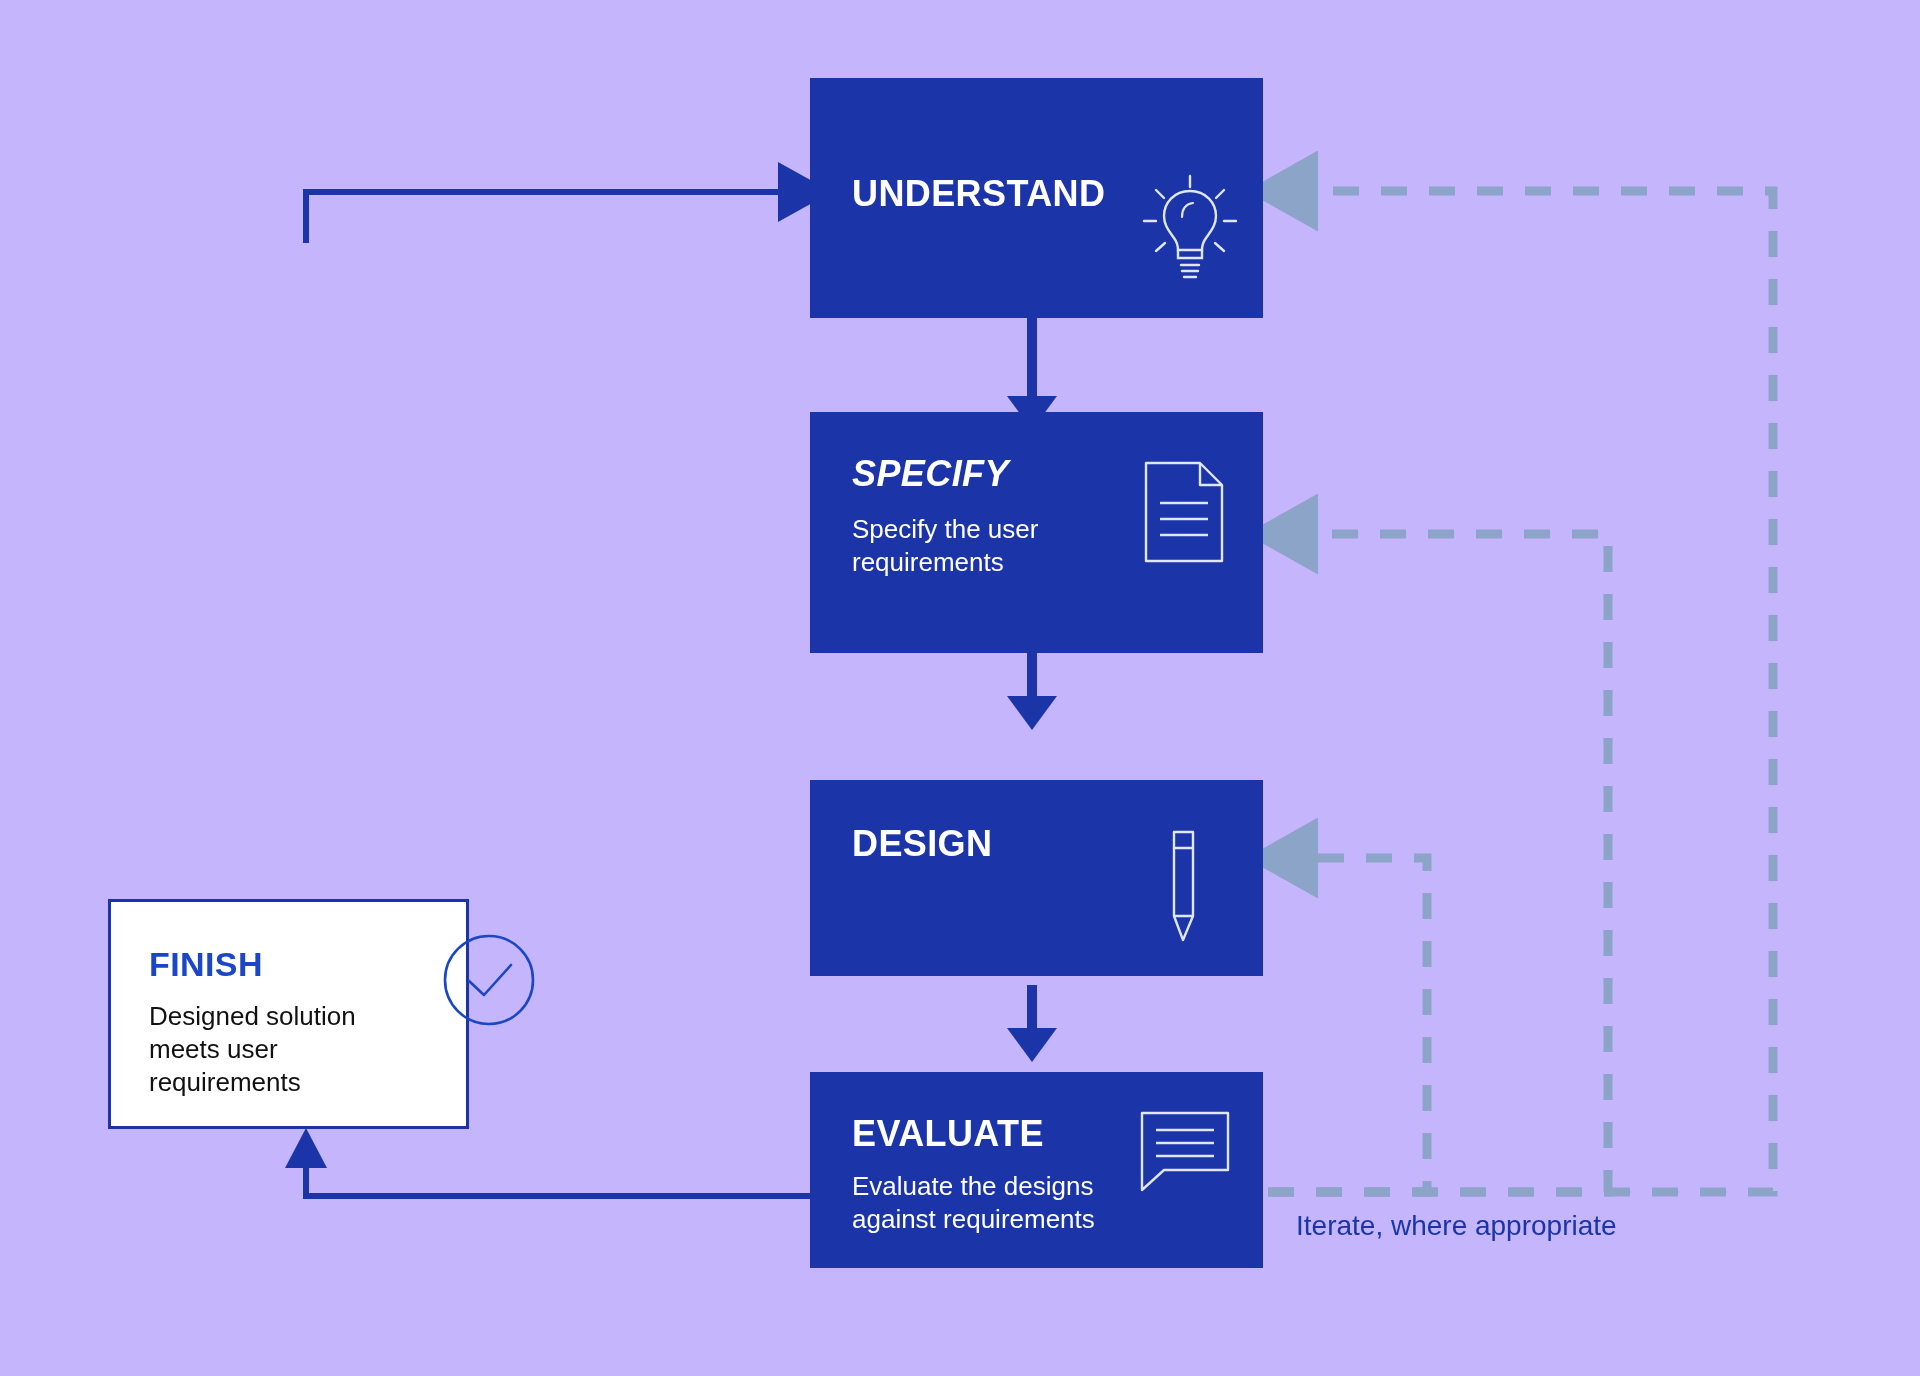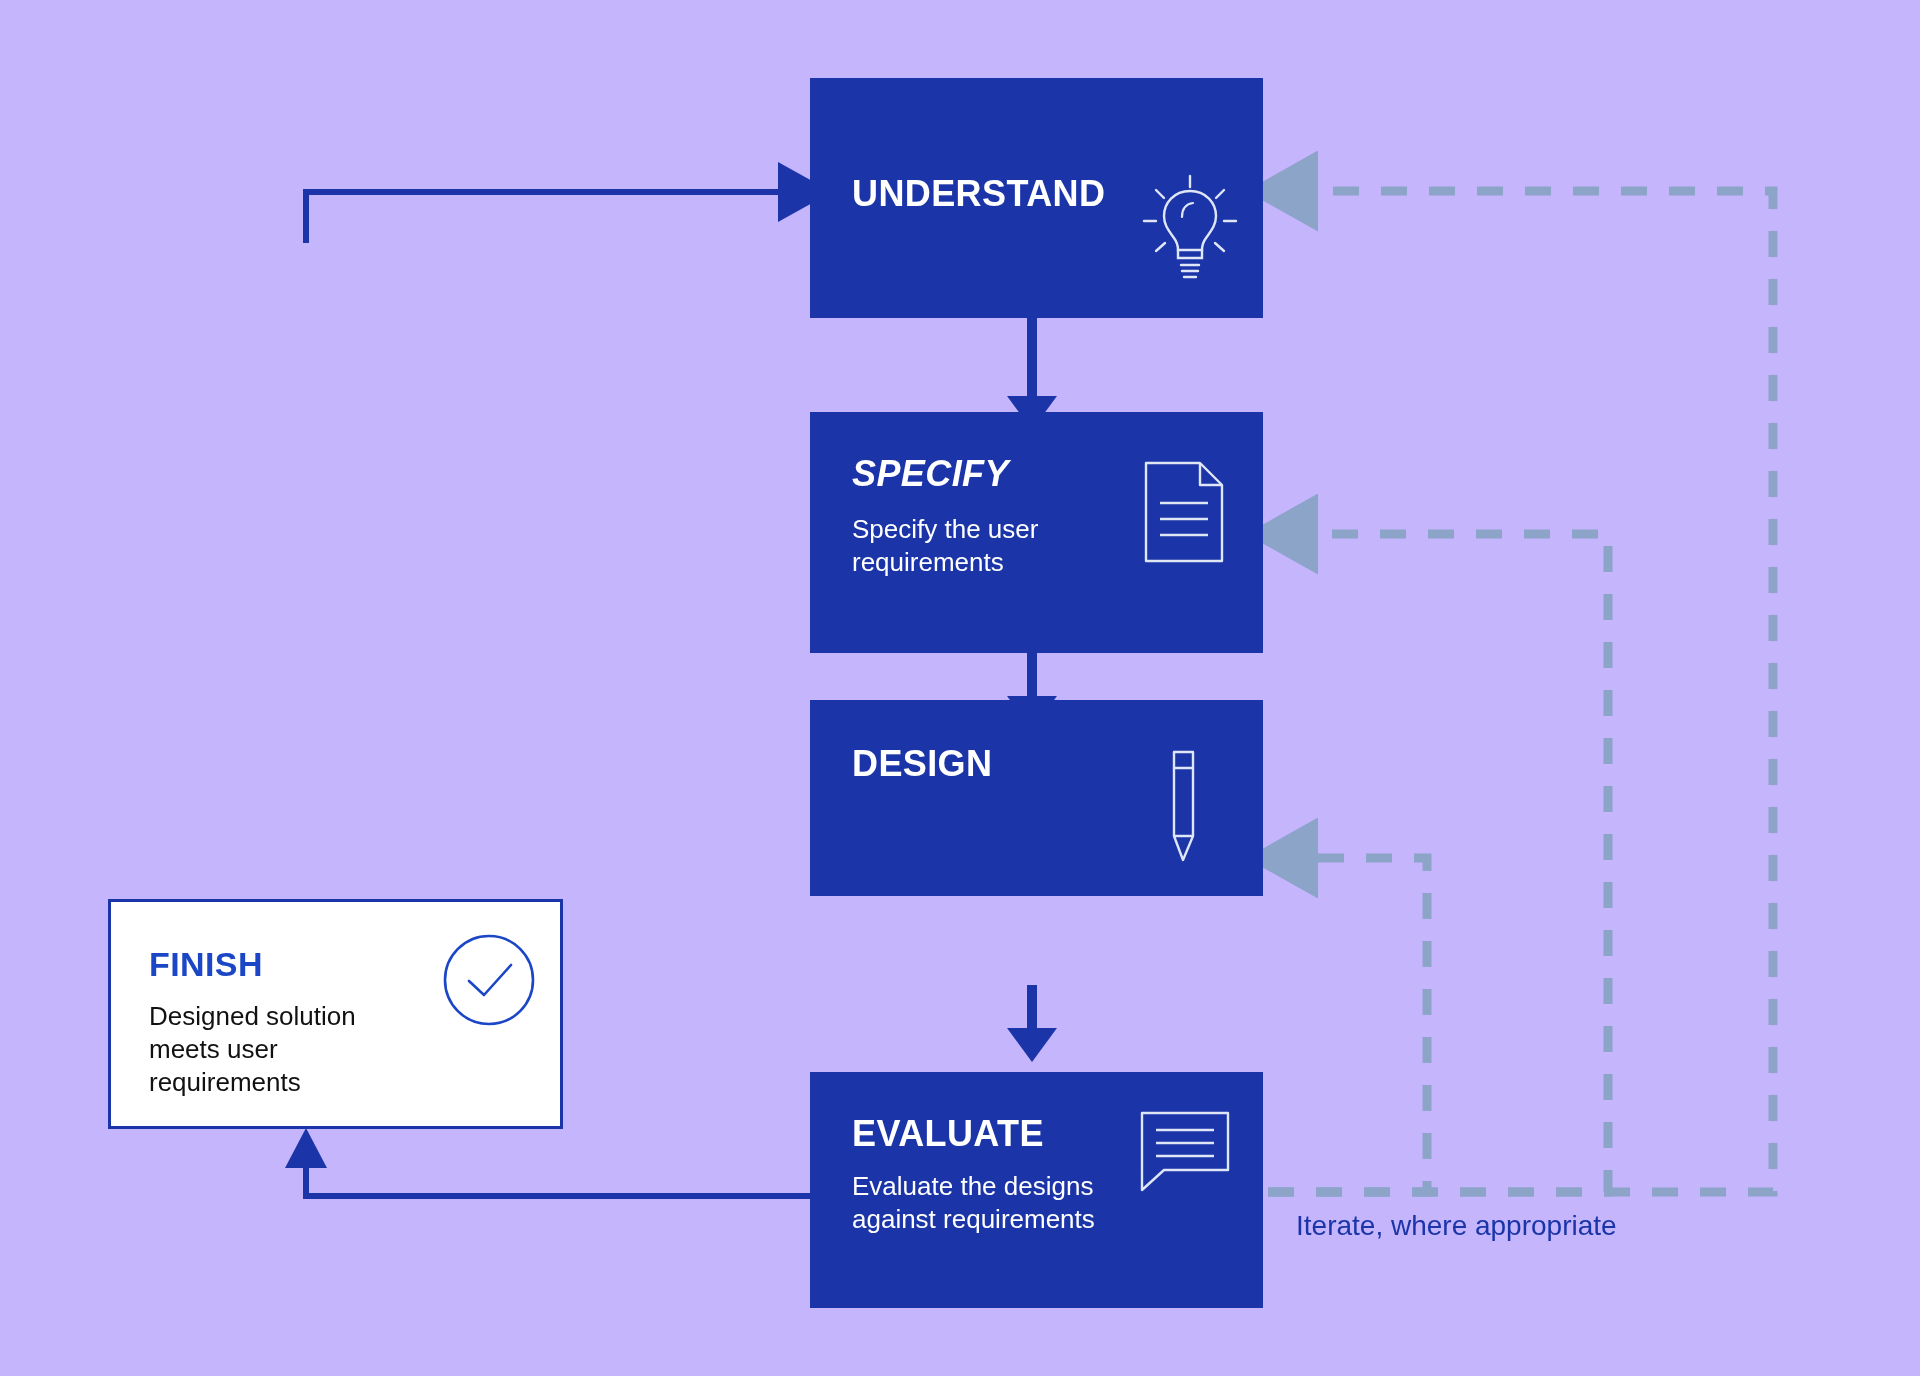--- a/index.html
+++ b/index.html
@@ -178,51 +178,51 @@
           <path d="M4,3 L58,3 L80,25 L80,101 L4,101 Z"></path>
           <path d="M58,3 L58,25 L80,25"></path>
           <line x1="18" y1="43" x2="66" y2="43"></line>
           <line x1="18" y1="59" x2="66" y2="59"></line>
           <line x1="18" y1="75" x2="66" y2="75"></line>
         </g>
       </svg>
     </div>
   </div>
 
-  <div class="stage-card" style="left:810px; top:700px; width:453px; height:196px;text-align:right;">
+  <div class="stage-card" style="left:810px; top:780px; width:453px; height:196px;text-align:right;">
     <div class="s-title" style="top:64px; transform:translateY(-50%);">DESIGN</div>
     <div class="s-icon" style="left:350px; top:48px; width:46px; height:120px;">
       <svg viewBox="0 0 46 120" width="46" height="120" xmlns="http://www.w3.org/2000/svg">
         <g fill="none" stroke="#dfe6f7" stroke-width="2.4" stroke-linejoin="round">
           <rect x="14" y="4" width="19" height="16"></rect>
           <path d="M14,20 L14,88 L33,88 L33,20"></path>
           <path d="M14,88 L23,112 L33,88"></path>
         </g>
       </svg>
     </div>
   </div>
 
-  <div class="stage-card" style="left:810px; top:1072px; width:453px; height:236px;">
+  <div class="stage-card" style="left:810px; top:1072px; width:453px; height:196px;">
     <div class="s-title" style="top:62px; transform:translateY(-50%);">EVALUATE</div>
     <div class="s-desc" style="top:98px;">Evaluate the designs
 against requirements</div>
     <div class="s-icon" style="left:328px; top:38px; width:94px; height:84px;">
       <svg viewBox="0 0 94 84" width="94" height="84" xmlns="http://www.w3.org/2000/svg">
         <g fill="none" stroke="#dfe6f7" stroke-width="2.4" stroke-linejoin="round">
           <path d="M4,3 L90,3 L90,60 L26,60 L4,80 Z"></path>
           <line x1="18" y1="20" x2="76" y2="20"></line>
           <line x1="18" y1="33" x2="76" y2="33"></line>
           <line x1="18" y1="46" x2="76" y2="46"></line>
         </g>
       </svg>
     </div>
   </div>
 
 
-  <div class="outline-card" style="left:108px; top:899px; width:455px; height:230px;">
+  <div class="outline-card" style="left:108px; top:899px; width:361px; height:230px;">
     <div class="o-title" style="top:62px; transform:translateY(-50%);">FINISH</div>
     <div class="o-desc" style="top:98px;">Designed solution
 meets user
 requirements</div>
     <div class="o-icon" style="left:330px; top:30px; width:96px; height:96px;">
       <svg viewBox="0 0 96 96" width="96" height="96" xmlns="http://www.w3.org/2000/svg">
         <g fill="none" stroke="#1b46c6" stroke-width="2.6" stroke-linecap="round" stroke-linejoin="round">
           <circle cx="48" cy="48" r="44"></circle>
           <path d="M28,49 L43,63 L70,33"></path>
         </g>

